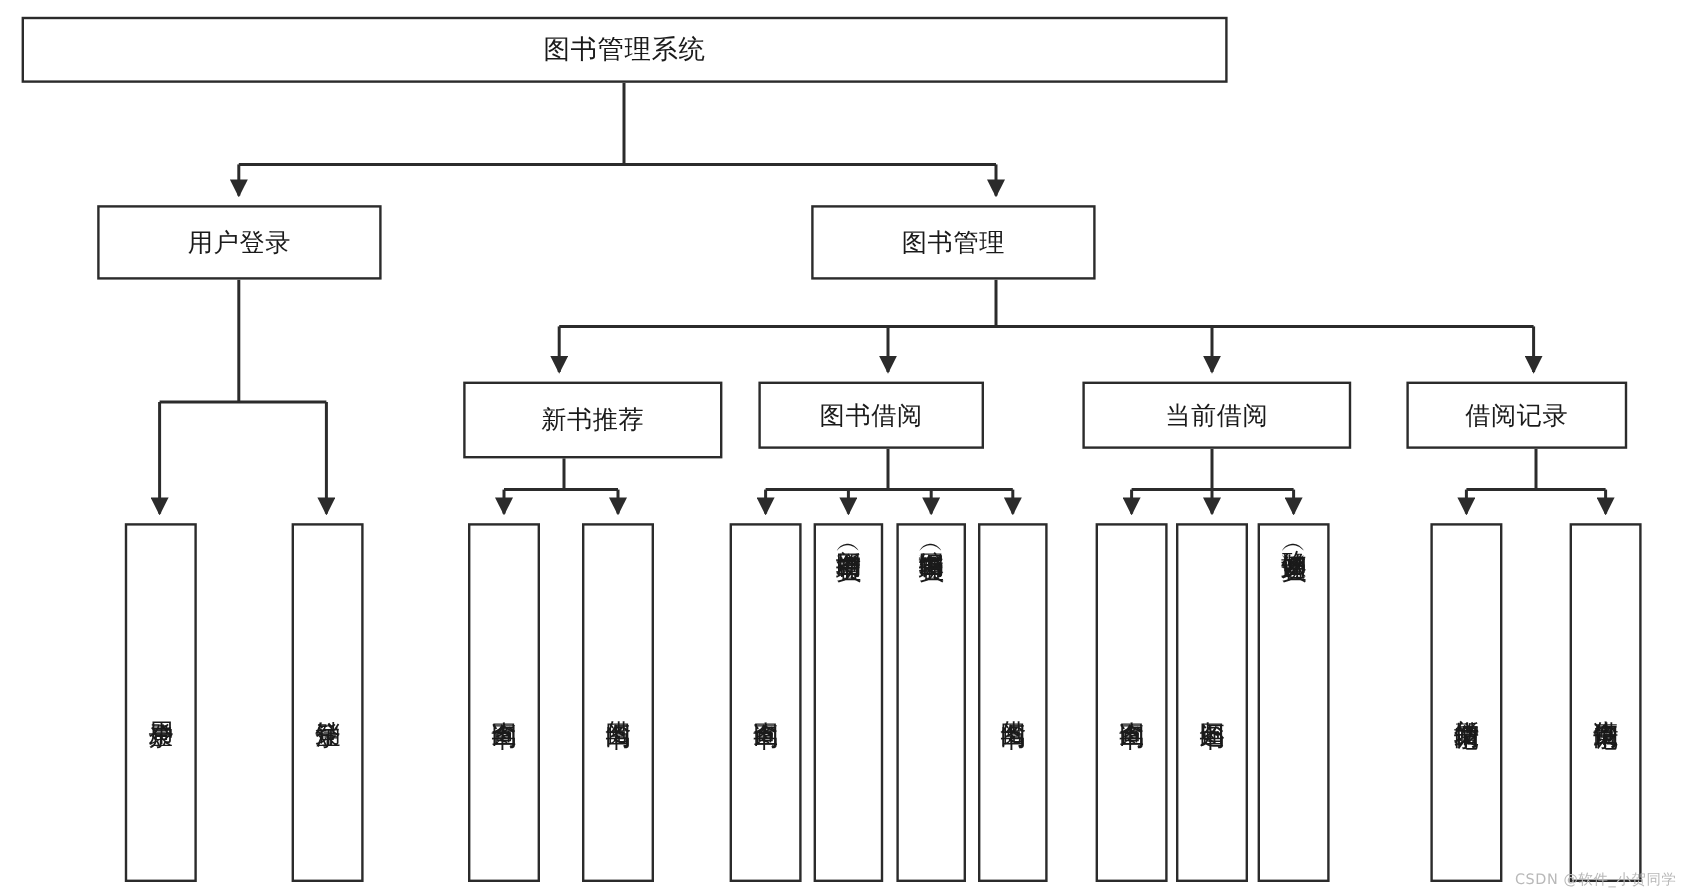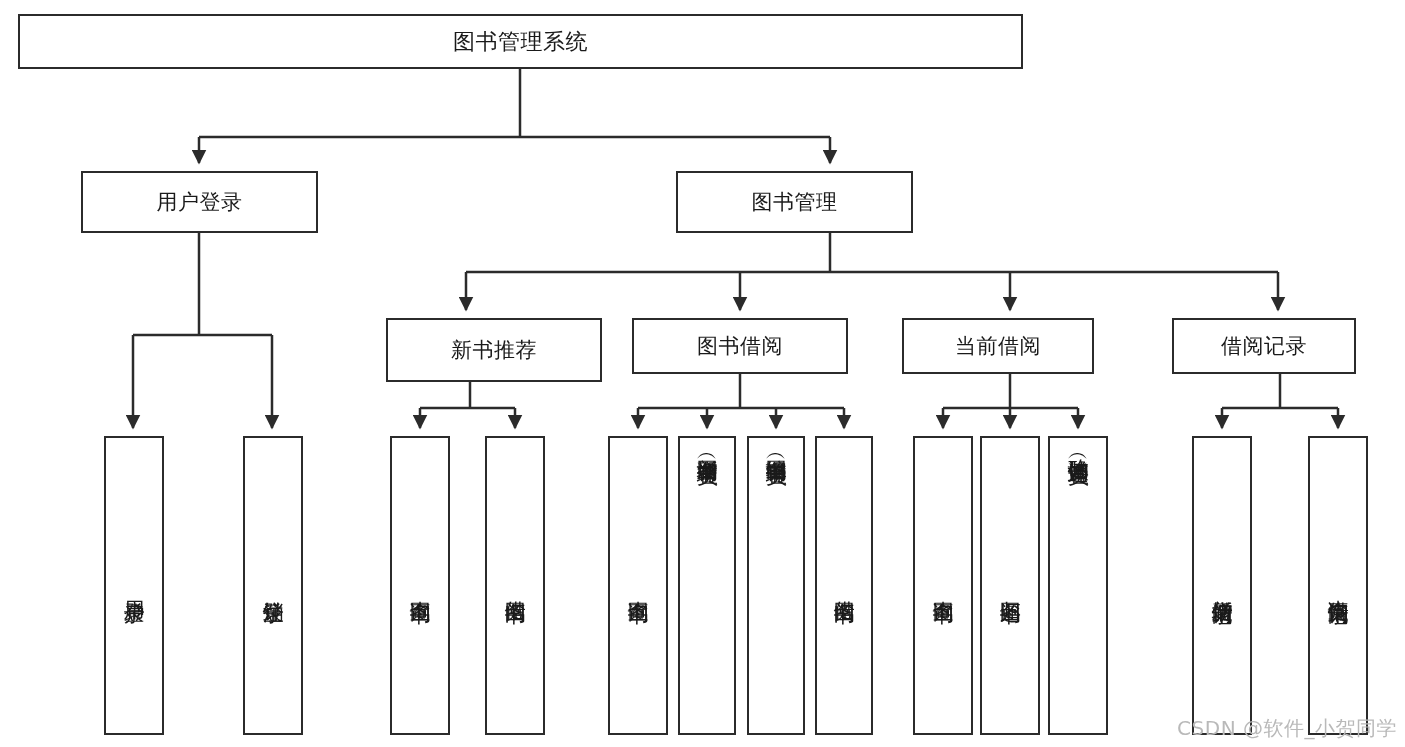--- a/index.html
+++ b/index.html
@@ -65,21 +65,21 @@
   }
   
   .node.vert.mid {
     align-items: center;
     padding-top: 0;
   }
   .watermark {
     position: absolute;
     right: 8px;
     bottom: 5px;
-    font-size: 20px;
+    font-size: 12px;
     color: #b9b9b9;
     white-space: nowrap;
     letter-spacing: 0.5px;
   }
 </style>
 </head>
 <body>
 
 <div id="canvas">
 
@@ -140,24 +140,24 @@
   <div class="node horiz" style="left:81px; top:171px; width:237px; height:62px;">
     <span class="node-label">用户登录</span>
   </div>
   <div class="node horiz" style="left:676px; top:171px; width:237px; height:62px;">
     <span class="node-label">图书管理</span>
   </div>
 
   <div class="node horiz" style="left:362px; top:318px; width:216px; height:64px;margin-left:24px;">
     <span class="node-label">新书推荐</span>
   </div>
-  <div class="node horiz" style="left:632px; top:318px; width:216px; height:56px;">
+  <div class="node horiz" style="left:632px; top:318px; width:188px; height:56px;">
     <span class="node-label">图书借阅</span>
   </div>
-  <div class="node horiz" style="left:902px; top:318px; width:192px; height:56px;">
+  <div class="node horiz" style="left:902px; top:318px; width:224px; height:56px;">
     <span class="node-label">当前借阅</span>
   </div>
   <div class="node horiz" style="left:1172px; top:318px; width:184px; height:56px;">
     <span class="node-label">借阅记录</span>
   </div>
 
   <div class="node vert mid" style="left:104px; top:436px; width:60px; height:299px;">
     <span class="node-label">用户登录</span>
   </div>
   <div class="node vert mid" style="left:243px; top:436px; width:60px; height:299px;">

